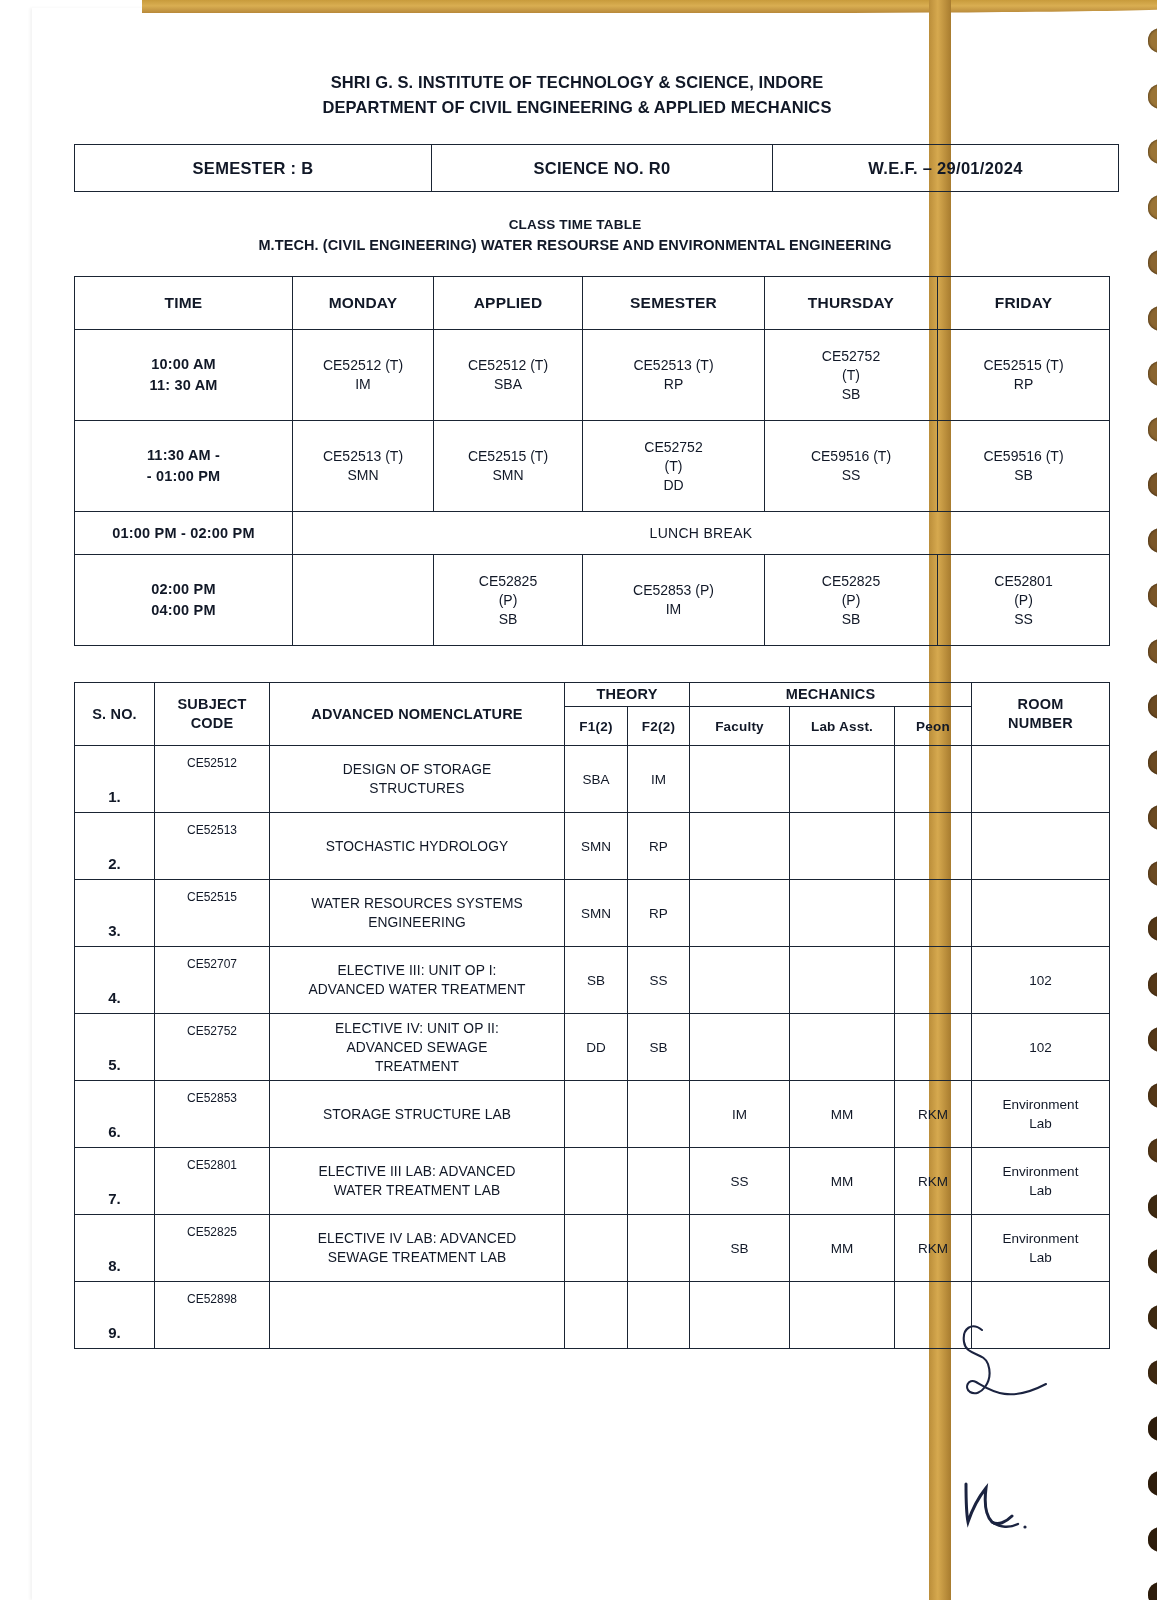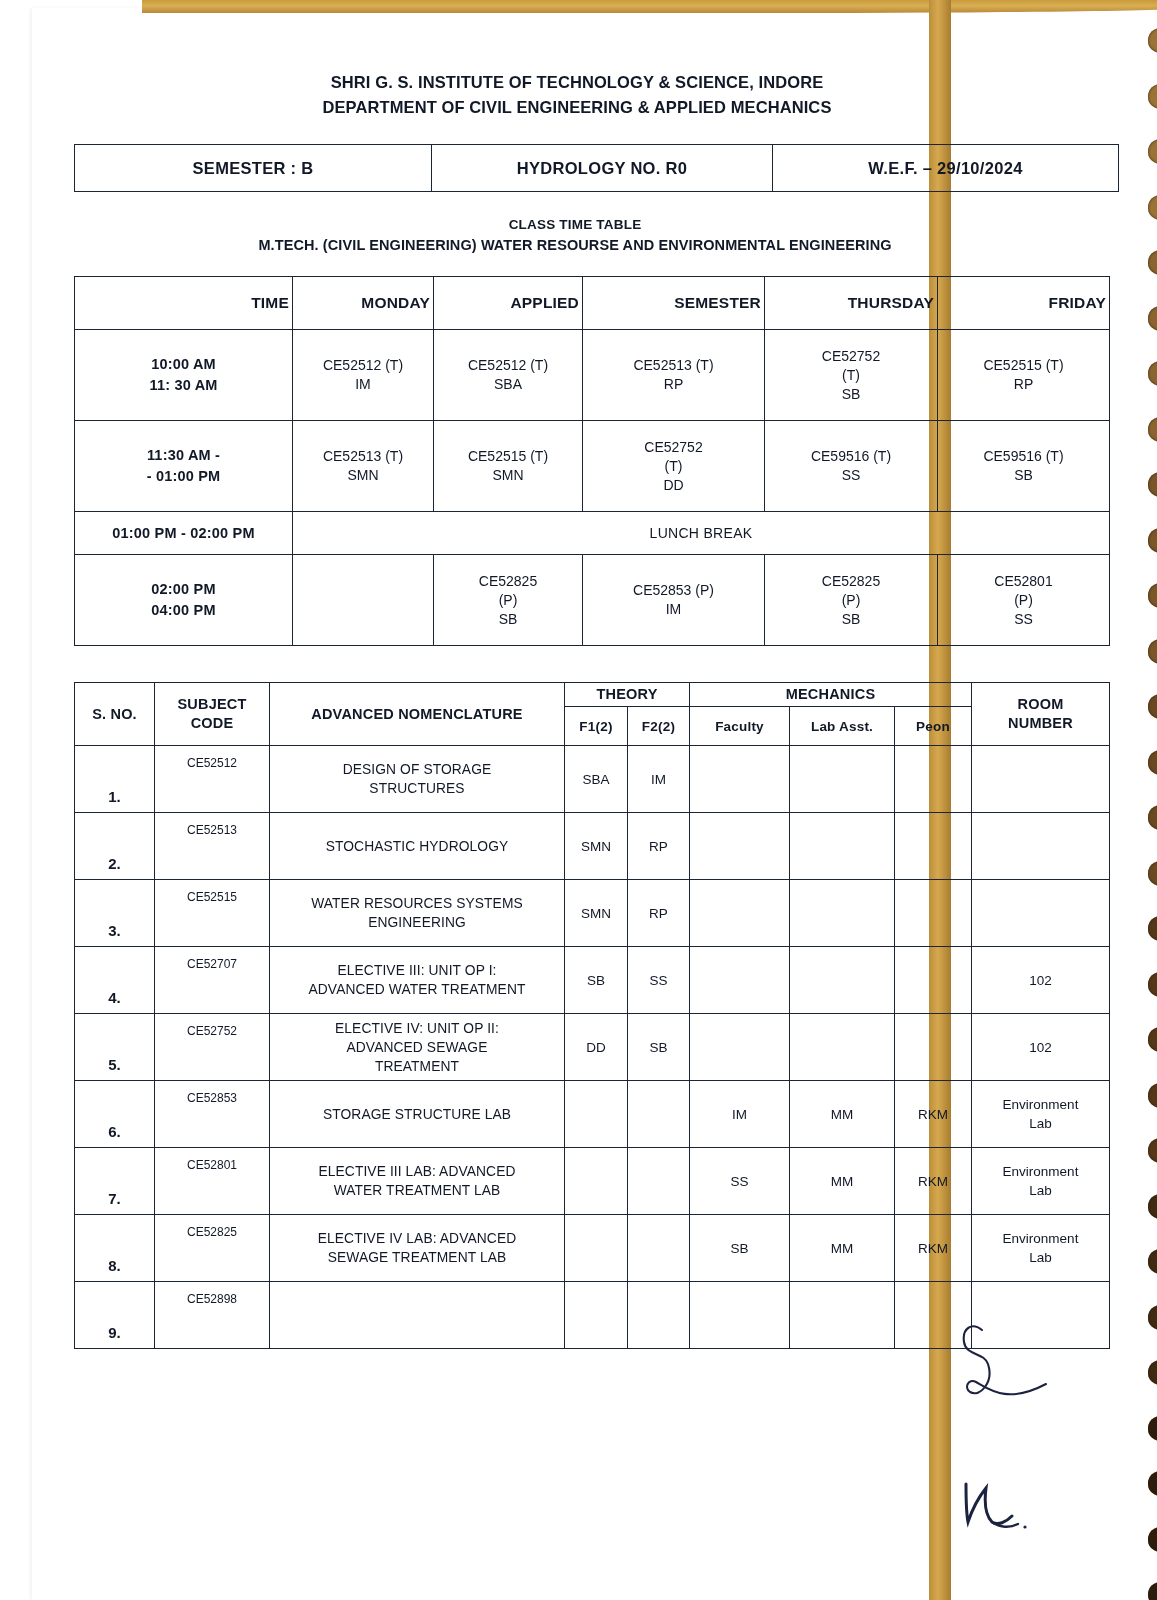--- a/index.html
+++ b/index.html
@@ -118,21 +118,20 @@
   
   #timetable {
     width: 1035px;
     margin-top: 20px;
   }
   #timetable th {
     height: 48px;
     font-size: 15.5px;
     font-weight: bold;
     letter-spacing: .2px;
-    text-align: right;
   }
   #timetable td {
     font-size: 14px;
     font-weight: normal;
     line-height: 19px;
   }
   #timetable td.timecell {
     font-weight: bold;
     font-size: 14.5px;
     line-height: 21px;
@@ -239,22 +238,22 @@
 
     <div class="title-block">
       <div class="title-line">SHRI G. S. INSTITUTE OF TECHNOLOGY &amp; SCIENCE, INDORE</div>
       <div class="title-line">DEPARTMENT OF CIVIL ENGINEERING &amp; APPLIED MECHANICS</div>
     </div>
 
     <table class="meta-table">
       <tbody>
         <tr>
           <td style="width:354px">SEMESTER : B</td>
-          <td style="width:338px">HYDROLOGY NO. R0</td>
-          <td style="width:343px">W.E.F. – 29/10/2024</td>
+          <td style="width:338px">SCIENCE NO. R0</td>
+          <td style="width:343px">W.E.F. – 29/01/2024</td>
         </tr>
       </tbody>
     </table>
 
     <div class="subtitle-block">
       <div class="subtitle-small">CLASS TIME TABLE</div>
       <div class="subtitle-main">M.TECH. (CIVIL ENGINEERING) WATER RESOURSE  AND ENVIRONMENTAL ENGINEERING</div>
     </div>
 
     <table class="grid" id="timetable">

